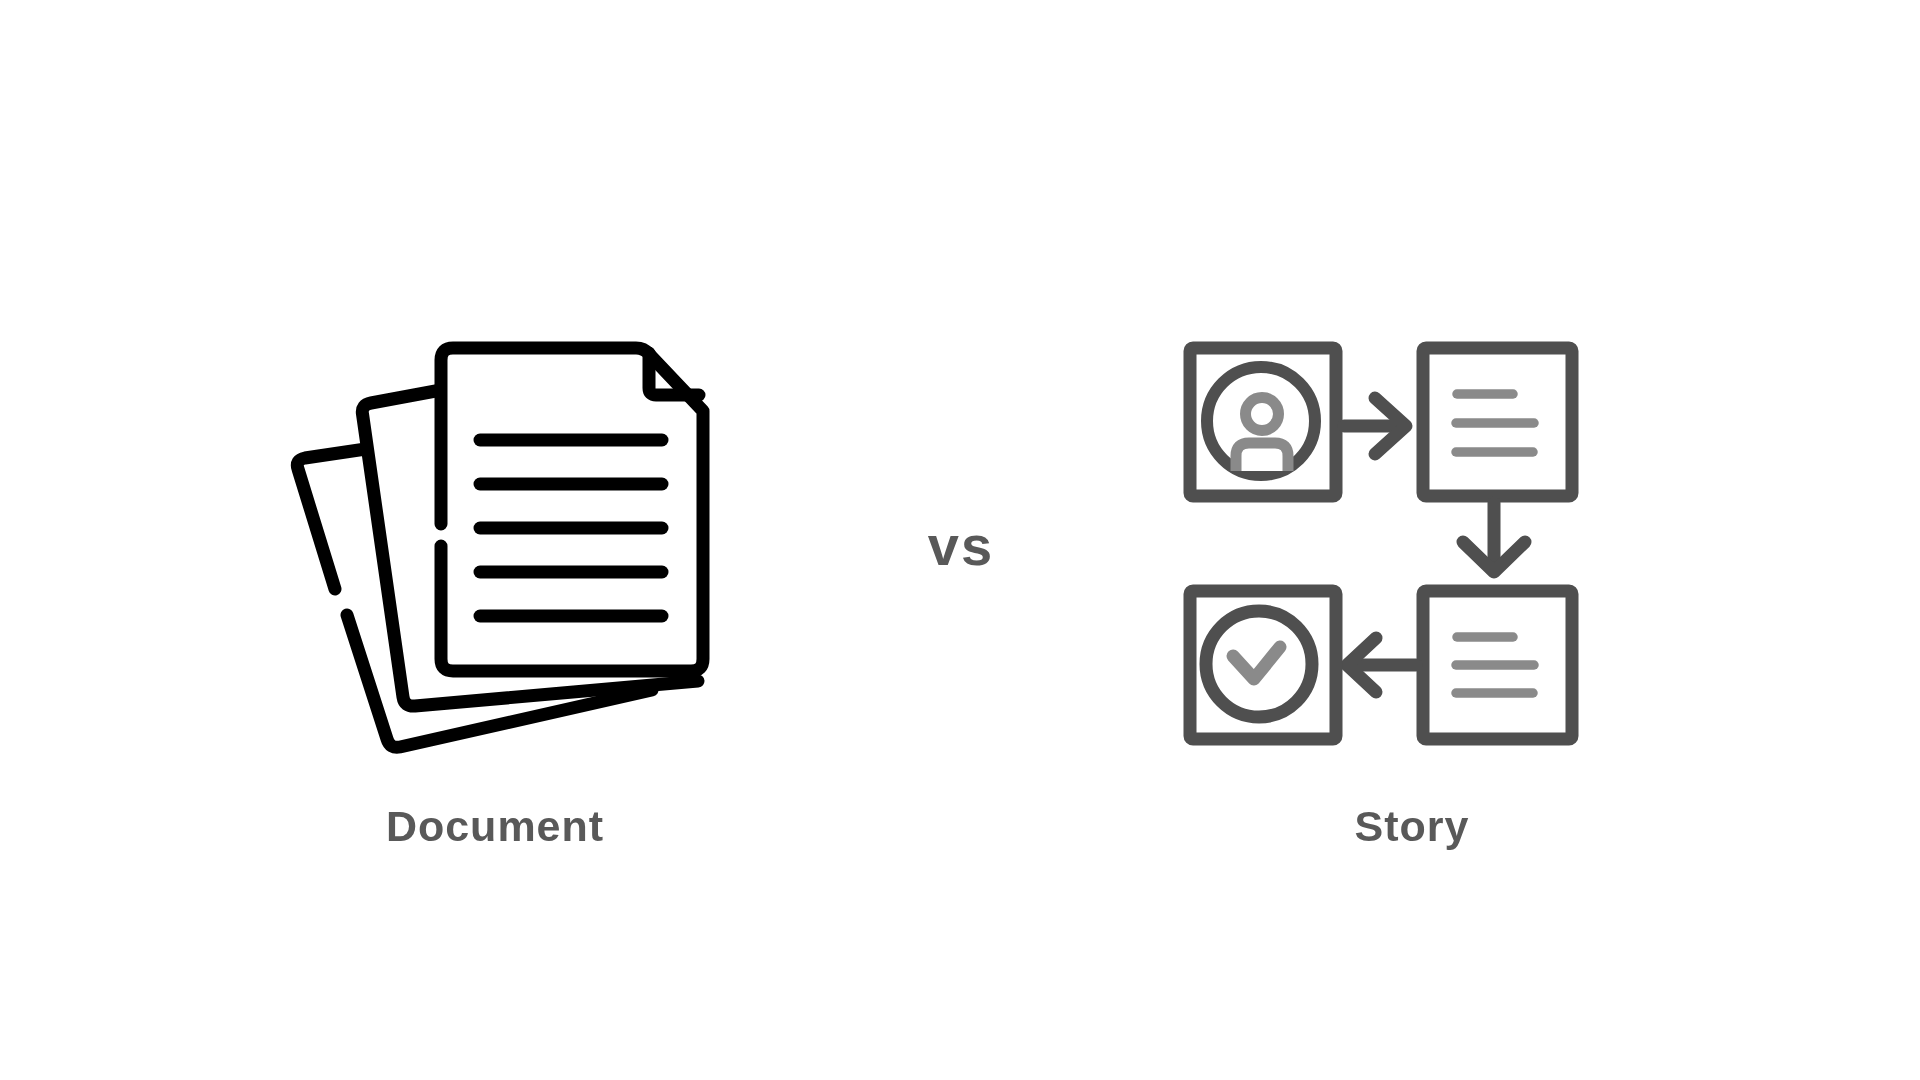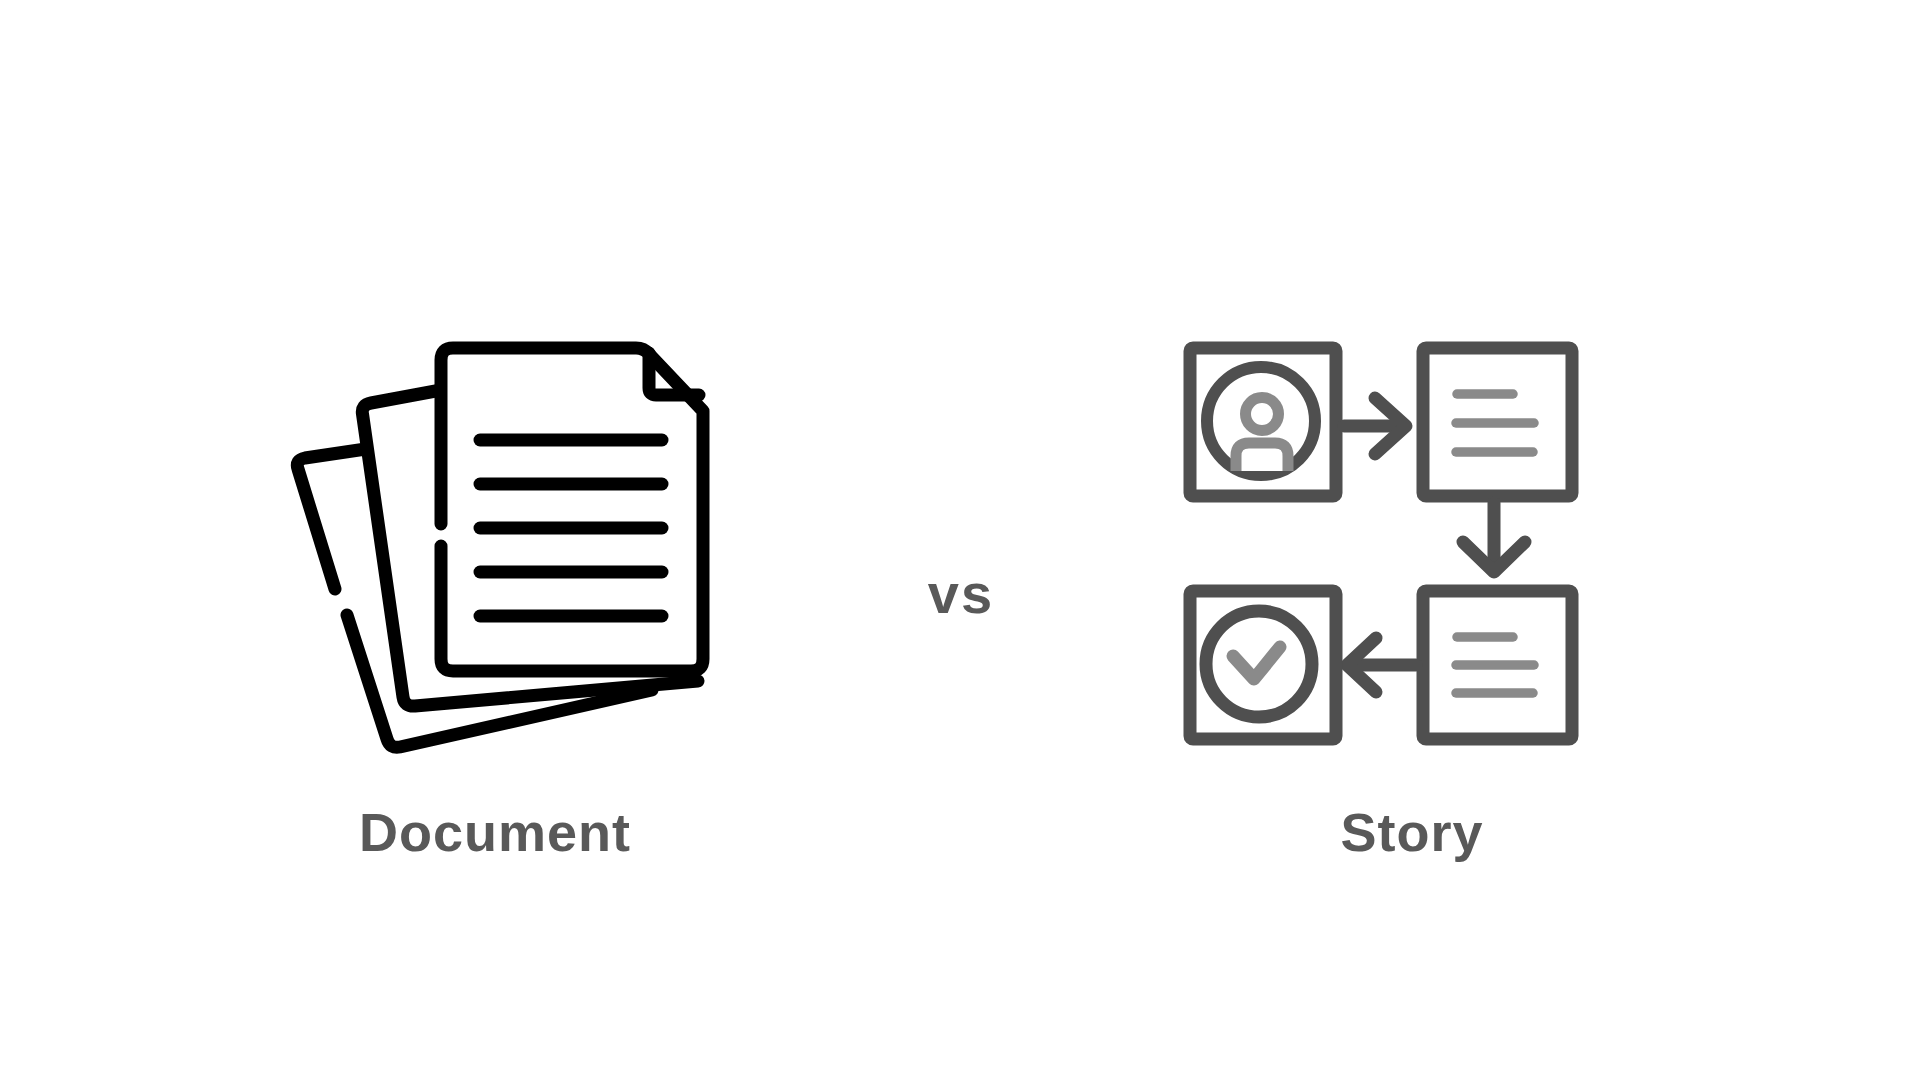--- a/index.html
+++ b/index.html
@@ -26,21 +26,21 @@
   .fc-dark-circle{stroke:var(--flow-dark);fill:#ffffff;stroke-width:12;}
   .fc-light{stroke:var(--flow-light);fill:none;stroke-width:13;stroke-linecap:round;stroke-linejoin:round;}
   .fc-light-line{stroke:var(--flow-light);fill:none;stroke-width:9.5;stroke-linecap:round;}
   .fc-person{stroke:var(--flow-light);fill:#ffffff;stroke-width:11;stroke-linejoin:round;}
 
   .caption{
     position:absolute;
     width:400px;
     text-align:center;
     font-weight:bold;
-    font-size:54px;
+    font-size:43px;
     color:var(--label-gray);
     line-height:1;
     letter-spacing:1px;
   }
   .vs-text{
     position:absolute;
     width:200px;
     text-align:center;
     font-weight:bold;
     font-size:56px;
@@ -67,21 +67,21 @@
 
       <path class="doc-line" d="M480 440 H662"></path>
       <path class="doc-line" d="M480 484 H662"></path>
       <path class="doc-line" d="M480 528 H662"></path>
       <path class="doc-line" d="M480 572 H662"></path>
       <path class="doc-line" d="M480 616 H662"></path>
     </svg>
     <figcaption class="caption" style="left:295px;top:805px;">Document</figcaption>
   </figure>
 
-  <div class="vs-text" style="left:861px;top:518px;margin-top:48px;">vs</div>
+  <div class="vs-text" style="left:861px;top:518px;">vs</div>
 
   <figure class="abs" style="left:0;top:0;">
     <svg class="abs" style="left:1180px;top:335px;" width="420" height="430" viewBox="0 0 420 430" xmlns="http://www.w3.org/2000/svg" aria-hidden="true">
 
       <rect class="fc-box" x="10" y="13" width="146" height="148" rx="3"></rect>
       <circle class="fc-dark-circle" cx="81" cy="86" r="54"></circle>
       <g>
         <path class="fc-person" d="M56 136 V121 Q56 108 69 108 H95 Q108 108 108 121 V136"></path>
         <circle class="fc-person" cx="82" cy="79" r="16.5"></circle>
       </g>

